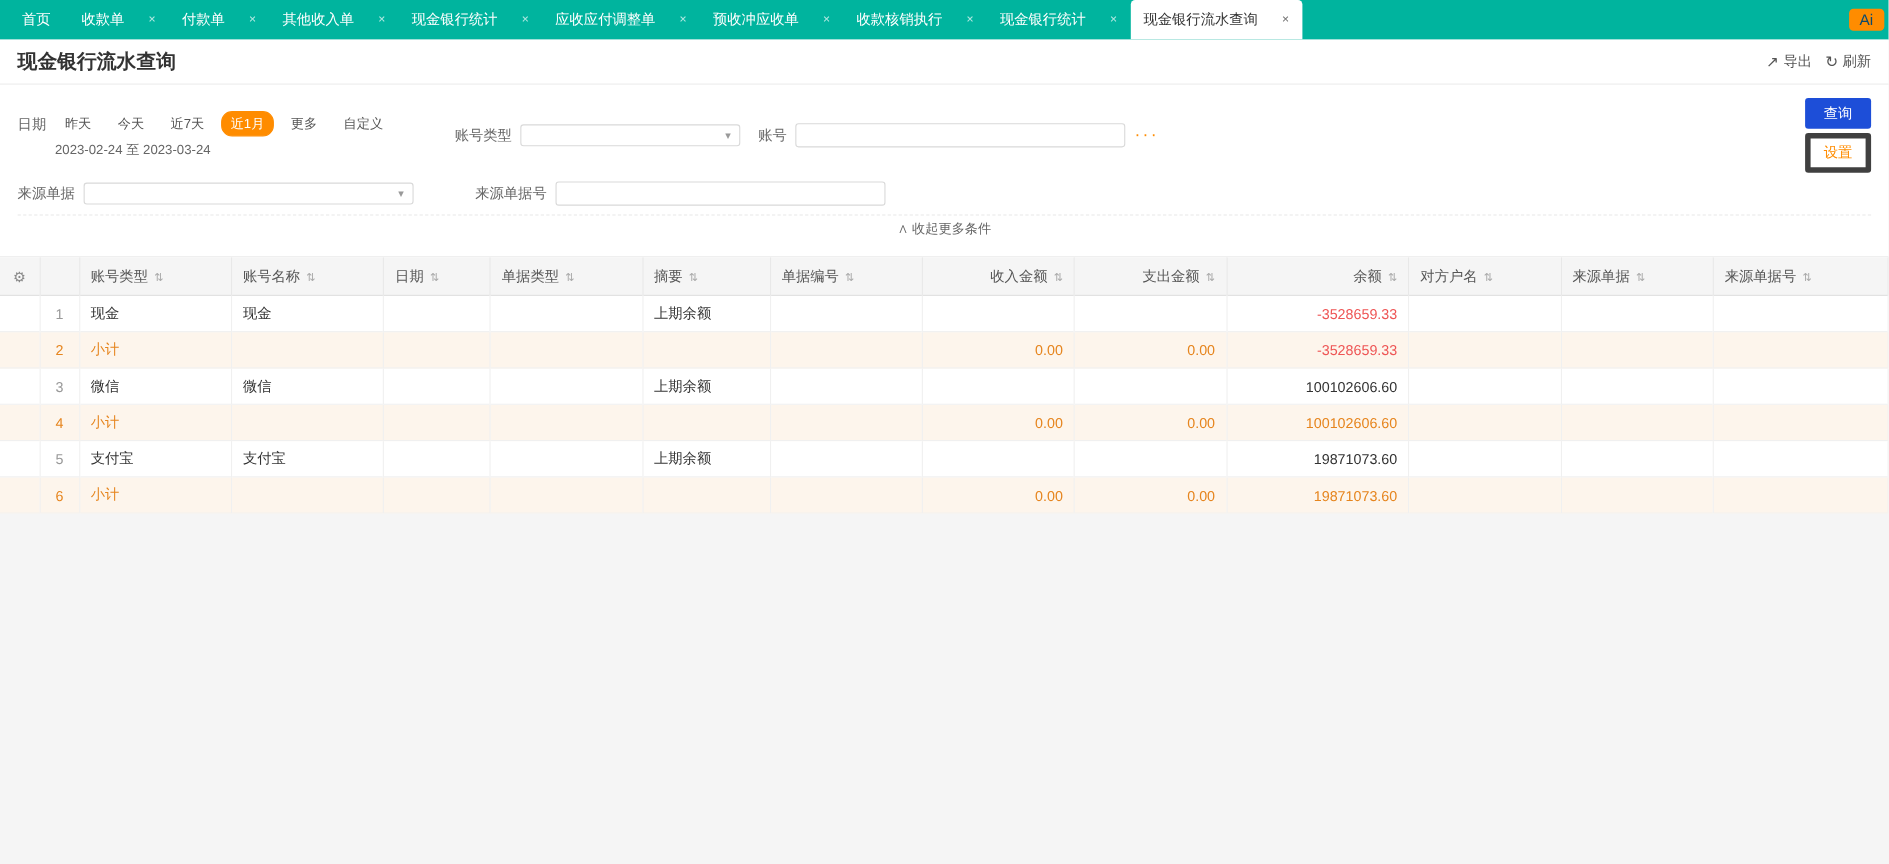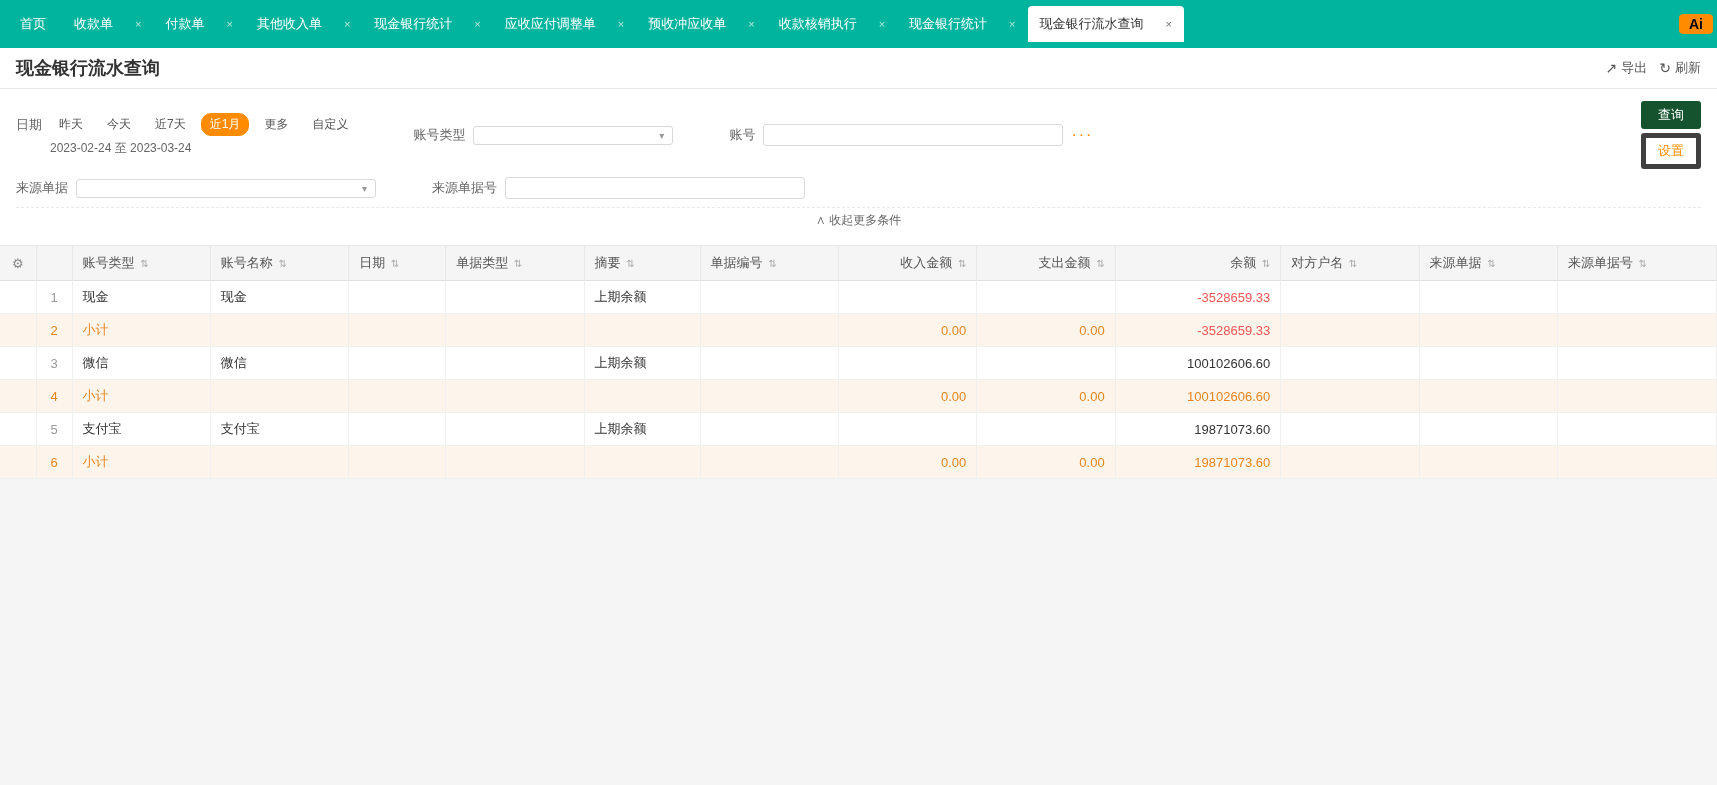--- a/index.html
+++ b/index.html
@@ -3,21 +3,21 @@
   <meta charset="utf-8">
   <style>
     * { box-sizing: border-box; margin: 0; padding: 0; }
     body { font-family: 'Microsoft YaHei', Arial, sans-serif; font-size: 12px; background: #f5f5f5; color: #333; }
 
     
     .top-nav {
       display: flex;
       align-items: center;
       background: #00b49e;
-      height: 48px;
+      height: 36px;
       padding: 14px 4px;
       overflow: hidden;
     }
     .nav-item {
       display: flex;
       align-items: center;
       padding: 0 12px;
       height: 36px;
       color: #fff;
       font-size: 13px;
@@ -130,21 +130,21 @@
       min-width: 180px;
       font-size: 12px;
     }
     .dots-btn {
       color: #ff8c00;
       cursor: pointer;
       font-size: 16px;
       letter-spacing: 2px;
     }
     .query-btn {
-      background: #14532d;
+      background: #1d4ed8;
       color: #fff;
       border: none;
       border-radius: 3px;
       padding: 5px 16px;
       cursor: pointer;
       font-size: 13px;
     }
     .setting-btn {
       background: #fff;
       color: #ff8c00;
@@ -252,21 +252,21 @@
   <div class="nav-item">
     <span>现金银行统计</span>
     <span class="close-x">×</span>
   </div>
   <div class="nav-item active">
     <span>现金银行流水查询</span>
     <span class="close-x">×</span>
   </div>
 
   <div style="margin-left:auto;display:flex;align-items:center;">
-    <div style="background:#ff8c00;color:#000000;border-radius:4px;padding:2px 10px;font-size:14px;font-weight:bold;cursor:pointer;">Ai</div>
+    <div style="background:#ff8c00;color:#0c4a6e;border-radius:4px;padding:2px 10px;font-size:14px;font-weight:normal;cursor:pointer;">Ai</div>
   </div>
 </div>
 
 <div class="page-header">
   <div class="page-title">现金银行流水查询</div>
   <div class="header-actions">
     <div class="header-btn">
       <span style="font-size:14px;">↗</span>
       <span>导出</span>
     </div>
@@ -296,21 +296,21 @@
     </div>
 
     <div style="display:flex;align-items:center;gap:8px;margin-left:40px;">
       <span class="filter-label">账号类型</span>
       <div class="filter-select" style="min-width:200px;">
         <span style="color:#ccc;font-size:12px;"></span>
         <span class="arrow">▾</span>
       </div>
     </div>
 
-    <div style="display:flex;align-items:center;gap:8px;margin-left:40px;">
+    <div style="display:flex;align-items:center;gap:8px;">
       <span class="filter-label">账号</span>
       <input class="filter-input" style="min-width: 300px;" value="">
       <span class="dots-btn">···</span>
     </div>
 
     <div style="display:flex;flex-direction:column;gap:4px;margin-left:auto;">
       <button class="query-btn">查询</button>
       <button class="setting-btn">设置</button>
     </div>
   </div>

